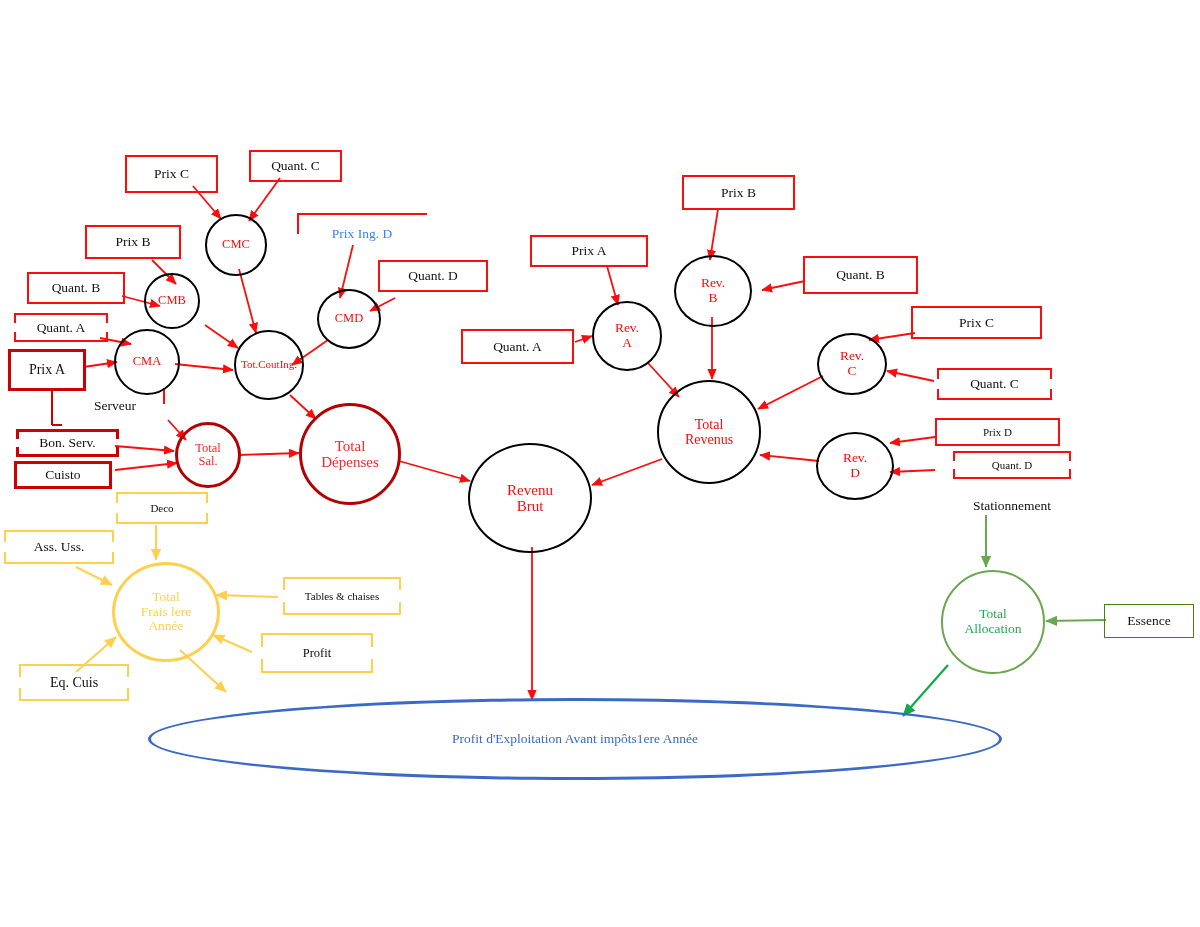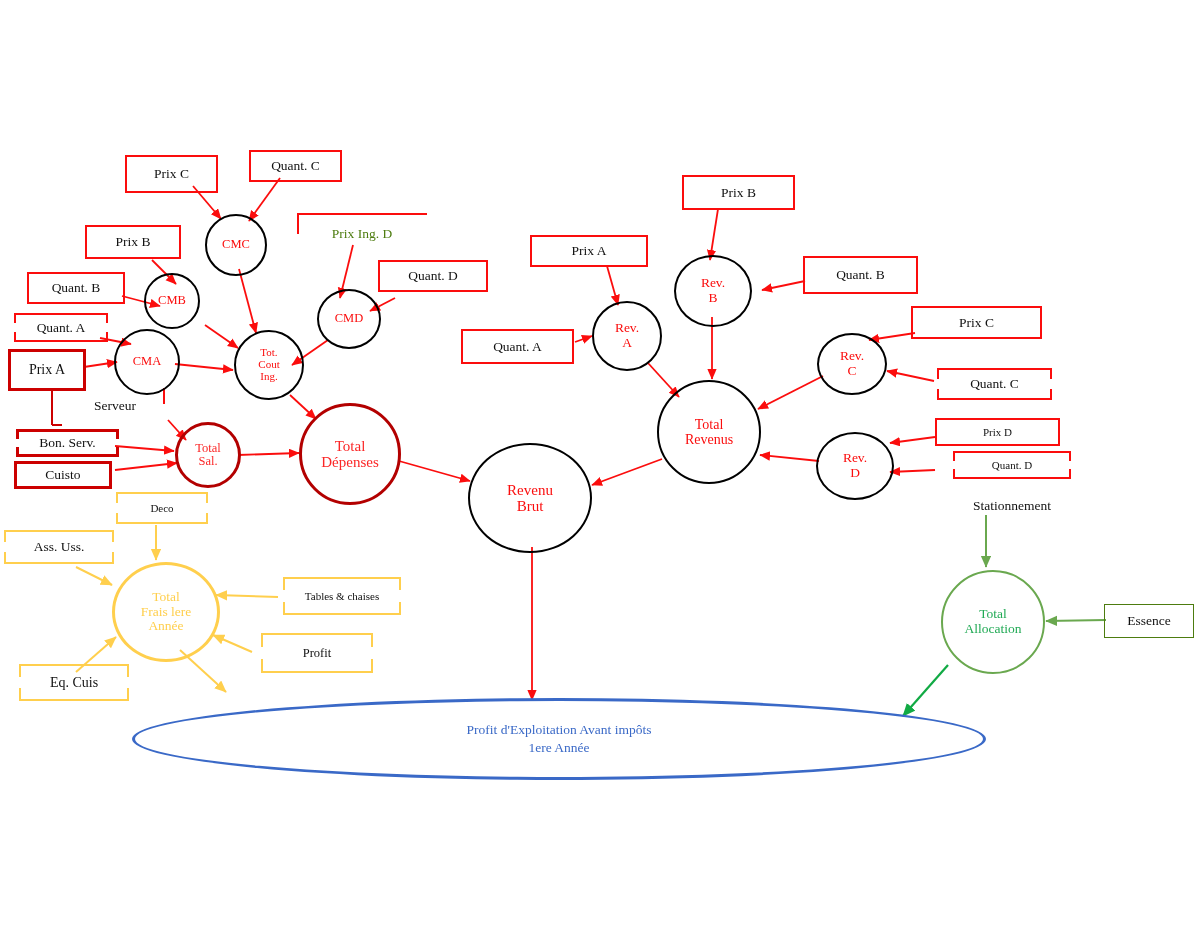--- a/index.html
+++ b/index.html
@@ -42,21 +42,21 @@
   .bracket.y .sl,.bracket.y .sr{border-color:#ffcf4d;}
   .bracket .sl,.bracket .sr{height:34%;top:0;bottom:auto;}
   .bracket .sl2,.bracket .sr2{position:absolute;bottom:0;height:34%;width:0;border-left-width:2px;border-left-style:solid;}
   .bracket .sl2{left:0;} .bracket .sr2{right:0;}
   .bracket.r .sl2,.bracket.r .sr2{border-color:#fb0d0d;}
   .bracket.rt .sl2,.bracket.rt .sr2{border-color:#cc0000;border-left-width:3px;}
   .bracket.y .sl2,.bracket.y .sr2{border-color:#ffcf4d;}
 
   
   .openbox{position:absolute;box-sizing:border-box;display:flex;align-items:center;
-     justify-content:center;text-align:center;color:#4d7c0f;}
+     justify-content:center;text-align:center;color:#3b82f6;}
   .openbox .ot{position:absolute;left:0;right:0;top:0;border-top:2px solid #fb0d0d;}
   .openbox .ol{position:absolute;left:0;top:0;height:50%;border-left:2px solid #fb0d0d;}
 
   
   .tick-label{position:absolute;display:flex;align-items:center;justify-content:center;
      text-align:center;color:#111;}
 
   .t13{font-size:13.5px;} .t12{font-size:12.5px;} .t11{font-size:11px;} .t14{font-size:14px;} .t15{font-size:15px;}
 </style>
 </head>
@@ -243,21 +243,21 @@
   </div>
 
   <div class="node red-node t12" style="left:114px;top:329px;width:66px;height:66px;">
     <span>CMA</span>
   </div>
 
   <div class="node red-node t12" style="left:317px;top:289px;width:64px;height:60px;">
     <span>CMD</span>
   </div>
 
-  <div class="node red-node t11" style="left:234px;top:330px;width:70px;height:70px;flex-direction:column;">
+  <div class="node red-node t11" style="left:234px;top:330px;width:70px;height:70px;">
     <span>Tot.</span>
     <span>Cout</span>
     <span>Ing.</span>
   </div>
 
   <div class="node darkred-node t12" style="left:175px;top:422px;width:66px;height:66px;flex-direction:column;">
     <span>Total</span>
     <span>Sal.</span>
   </div>
 
@@ -402,18 +402,18 @@
 
   <div class="box box-green t13" style="left:1104px;top:604px;width:90px;height:34px;">
     <span>Essence</span>
   </div>
 
   <div class="node green-node t13" style="left:941px;top:570px;width:104px;height:104px;flex-direction:column;">
     <span>Total</span>
     <span>Allocation</span>
   </div>
 
-  <div class="ellipse-node t13" style="left:132px;top:698px;width:854px;height:82px;flex-direction:column;">
+  <div class="ellipse-node t13" style="left:148px;top:698px;width:854px;height:82px;flex-direction:row;">
     <span>Profit d'Exploitation Avant impôts</span>
     <span>1ere Année</span>
   </div>
 
 </div>
 
 </body></html>

